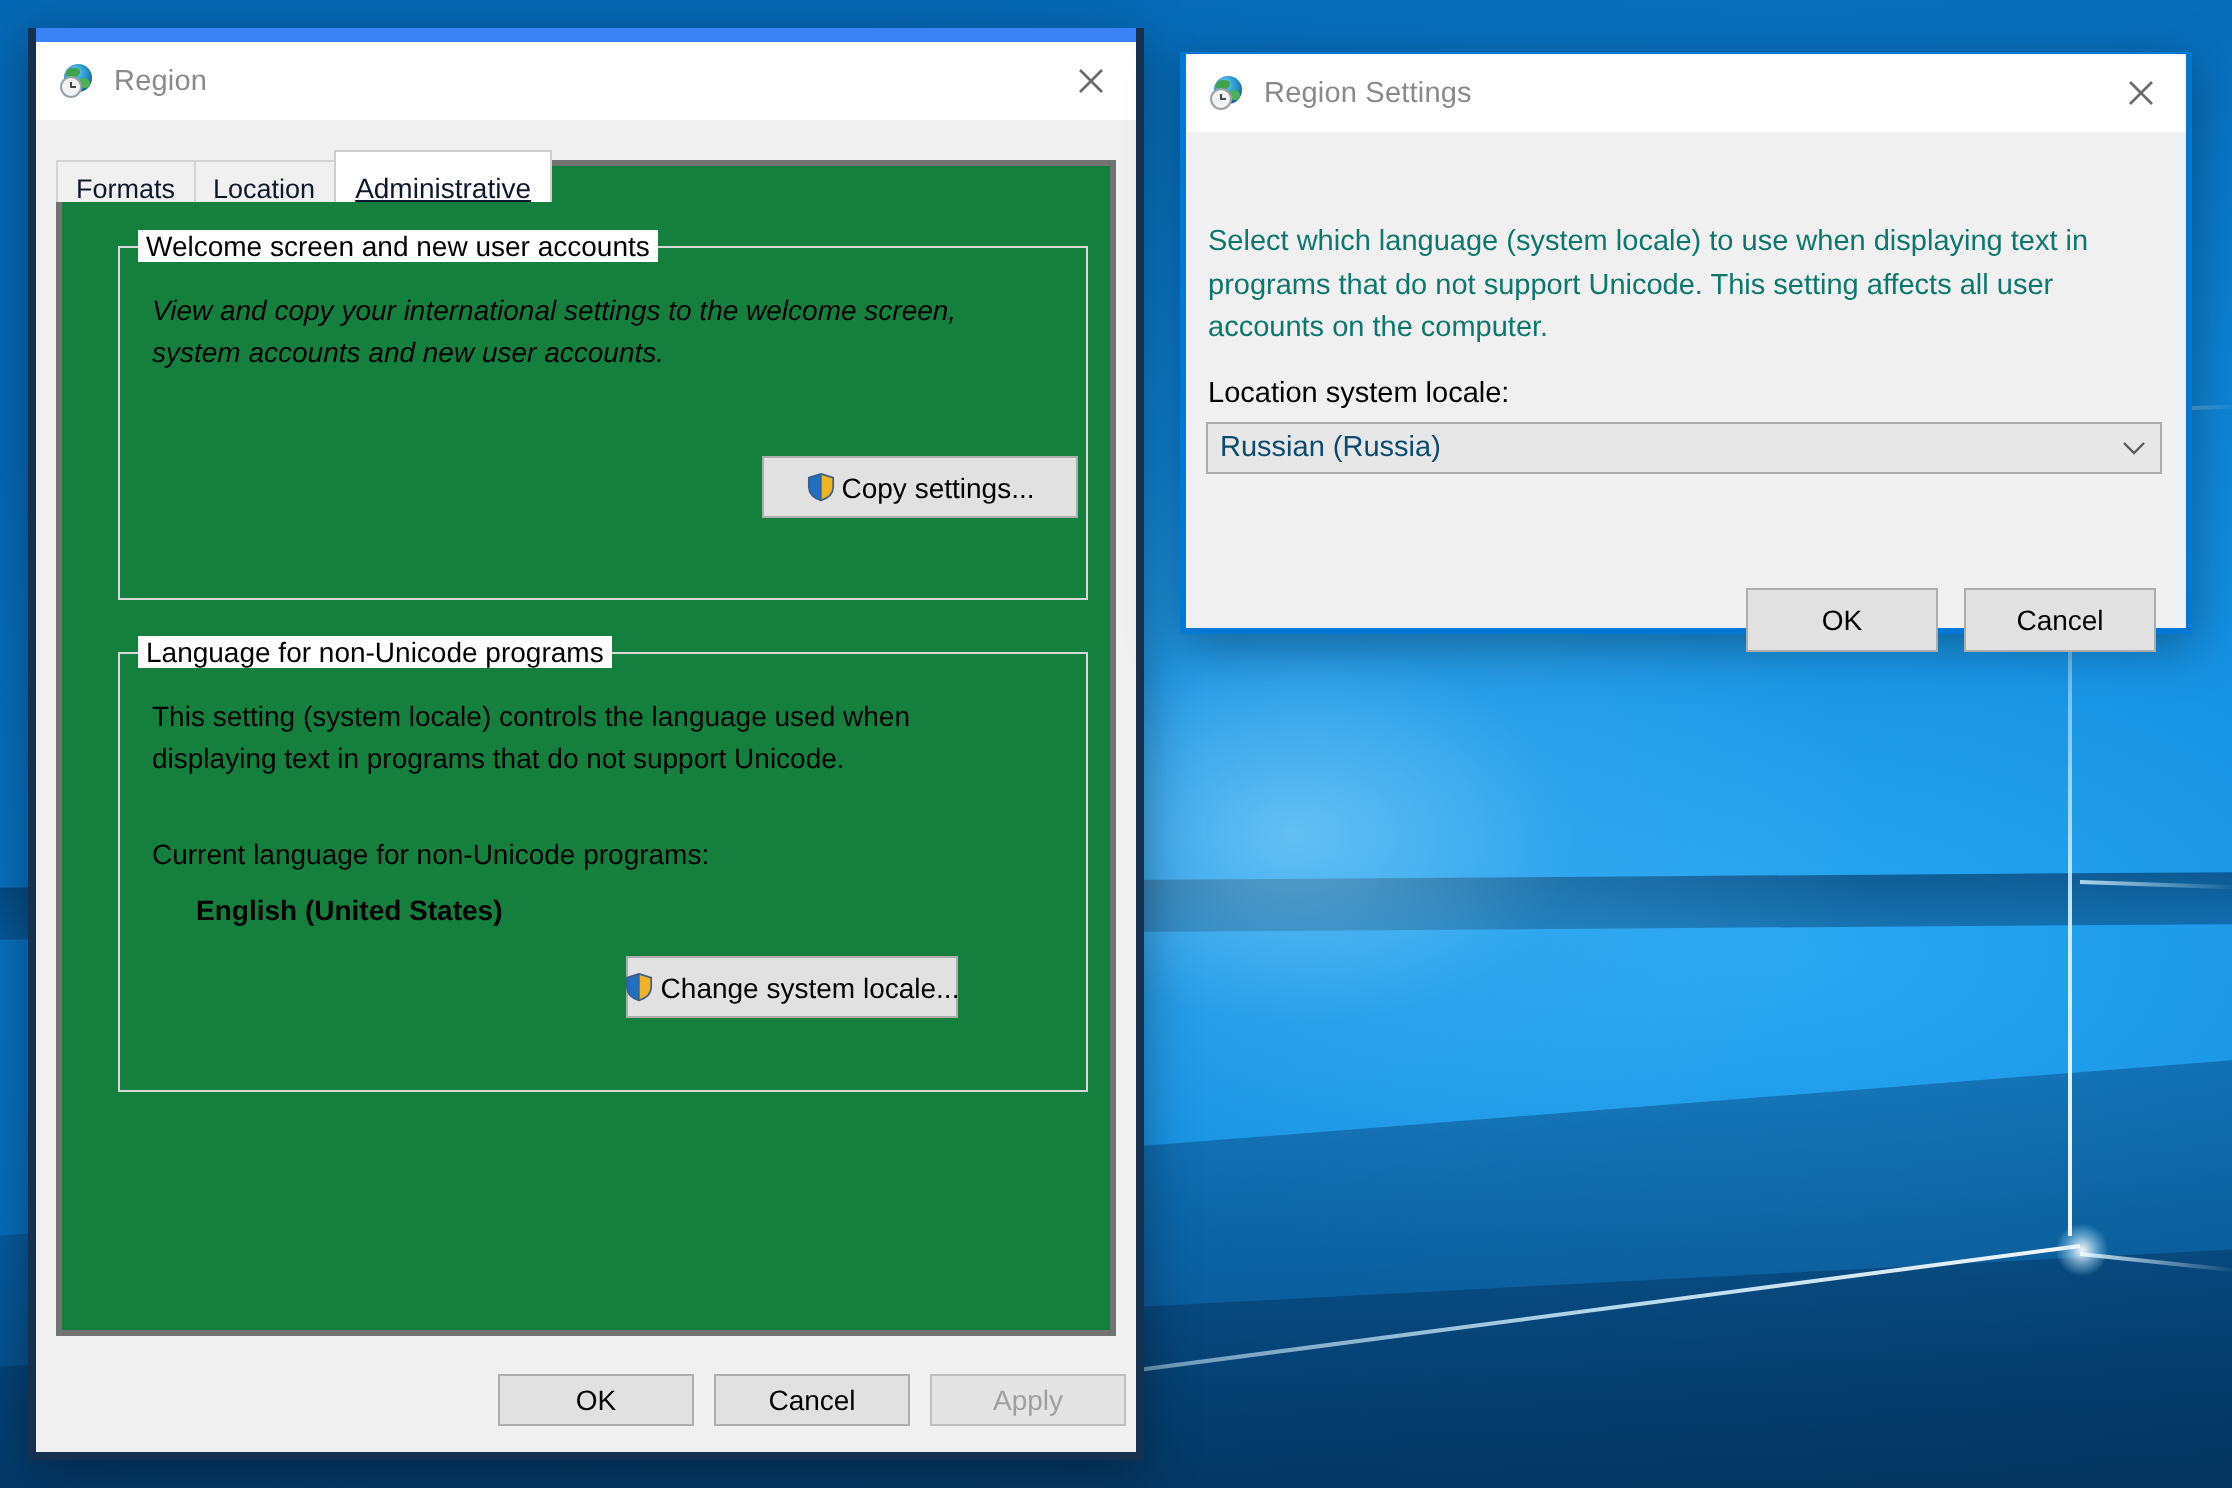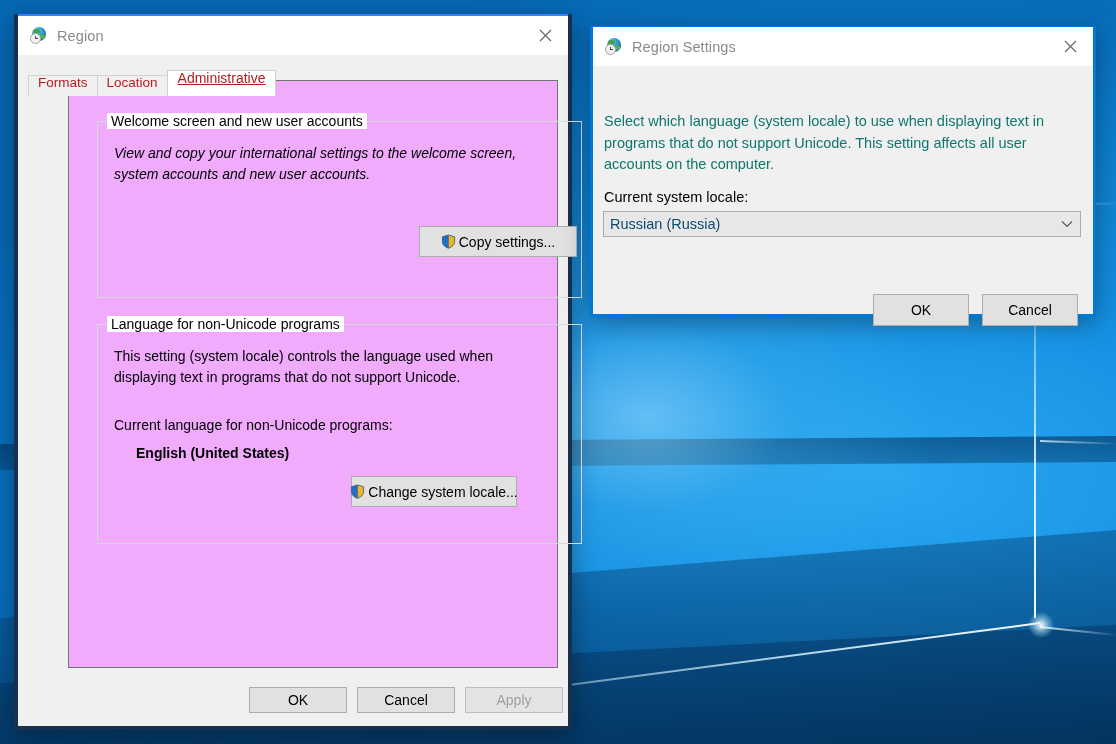--- a/index.html
+++ b/index.html
@@ -122,64 +122,63 @@
 
   
   #region-window {
     left: 14px; top: 14px;
     width: 558px; height: 716px;
     border: 4px solid #16304f;
     border-top: 0;
     background: #f0f0f0;
   }
   #region-window .titlebar {
-    border-top: 2px solid #3b82f6;
+    border-top: 7px solid #3b82f6;
     height: 39px;
   }
   .tabstrip {
     position: relative;
     height: 24px;
     margin: 17px 0 0 10px;
     display: flex;
     align-items: flex-end;
     z-index: 3;
   }
   .tab {
     box-sizing: border-box;
     height: 21px;
     padding: 0 9px;
     font-size: 13.5px;
-    color: #b91c1c;
+    color: #0f172a;
     background: #f0f0f0;
     border: 1px solid #d3d3d3;
     border-bottom: none;
     display: flex;
-    align-items: flex-start;
+    align-items: flex-end;
     line-height: 1;
     margin-right: -1px;
     position: relative;
     cursor: default;
   }
   .tab.selected {
     height: 26px;
     background: #ffffff;
     border-color: #cfcfcf;
     z-index: 4;
     font-size: 14px;
     padding: 0 10px;
     text-decoration: underline;
   }
   .tabpanel {
     position: absolute;
     left: 10px; right: 10px;
     top: 66px; bottom: 58px;
-    background: #f0abfc;
-    border: 1px solid #737373;
-    box-sizing: border-box;
-    margin-left: 40px;
+    background: #15803d;
+    border: 3px solid #737373;
+    box-sizing: border-box;
   }
   
   .groupbox {
     position: absolute;
     box-sizing: border-box;
     border: 1px solid #d8d8d8;
   }
   .group-legend {
     position: absolute;
     top: -9px; left: 9px;
@@ -445,21 +444,21 @@
     </div>
   </div>
 
   <div class="dlg-body">
     <div class="dlg-desc">
       <div>Select which language (system locale) to use when displaying text in</div>
       <div>programs that do not support Unicode. This setting affects all user</div>
       <div>accounts on the computer.</div>
     </div>
 
-    <div class="dlg-label">Current system locale:</div>
+    <div class="dlg-label">Location system locale:</div>
 
     <div class="combo">
       <span class="combo-value">Russian (Russia)</span>
       <span class="combo-arrow">
         <svg width="12" height="8" viewBox="0 0 12 8">
           <polyline points="1,1.5 6,6.5 11,1.5" fill="none" stroke="#5a5a5a" stroke-width="1.2"></polyline>
         </svg>
       </span>
     </div>
 

